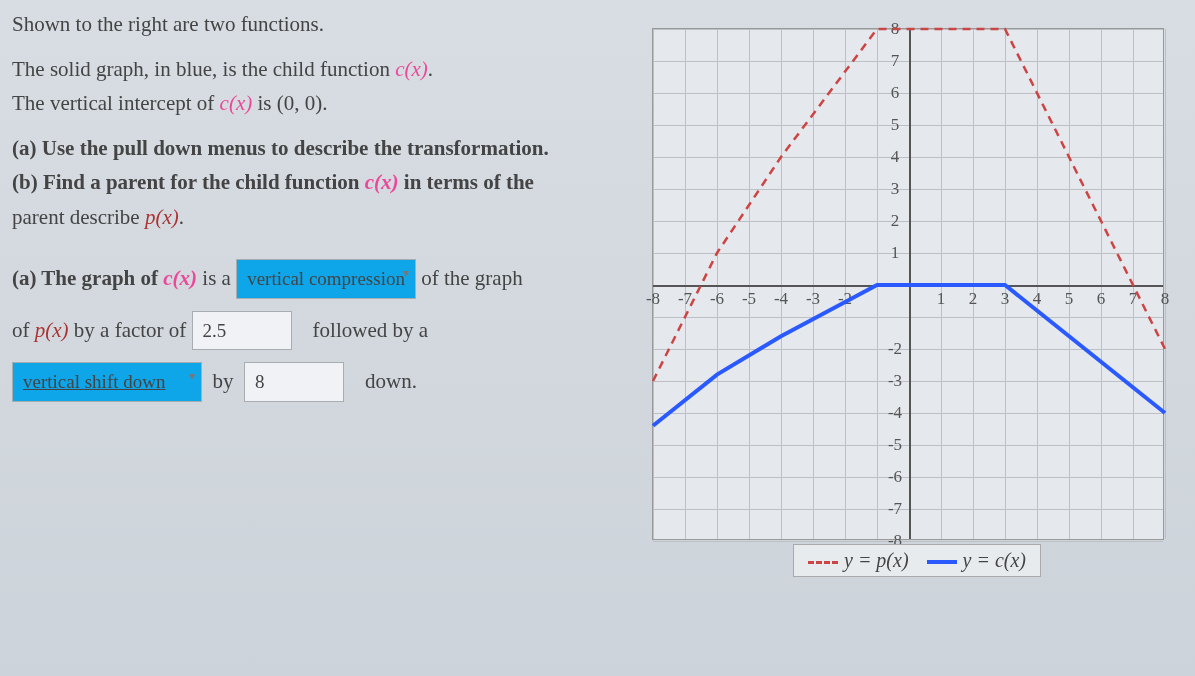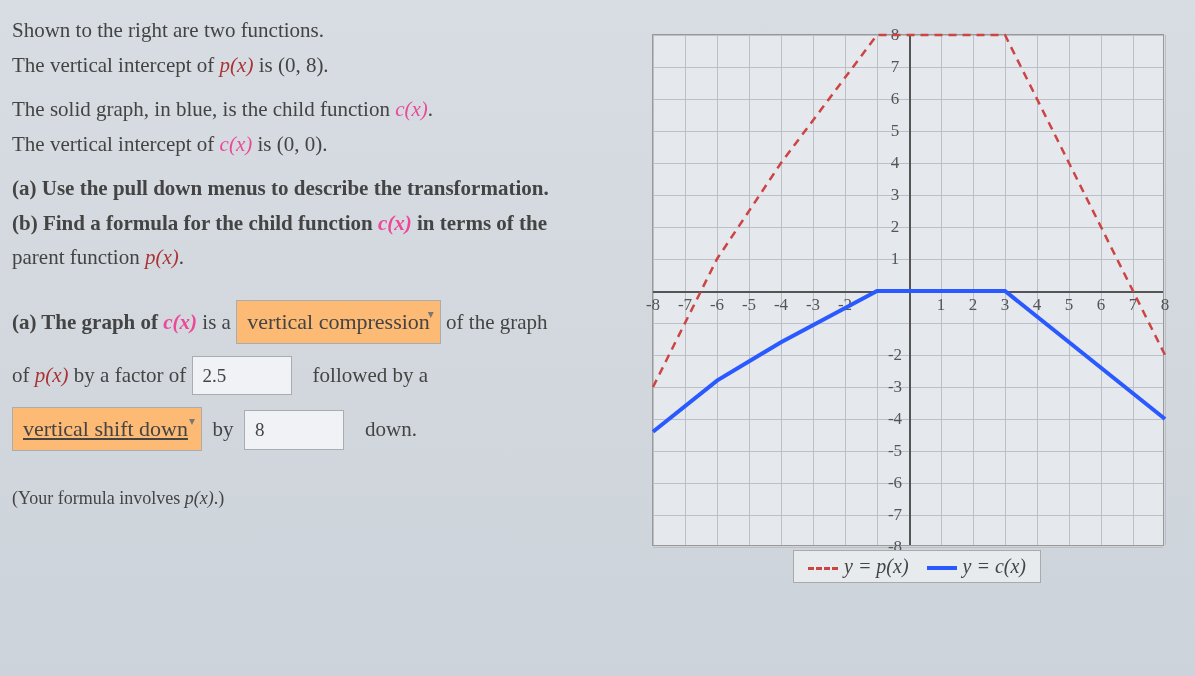--- a/index.html
+++ b/index.html
@@ -7,41 +7,41 @@
     font-family: "Times New Roman", serif;
     background: linear-gradient(to bottom, #d8dde3 0%, #cdd3da 100%);
     width: 1195px;
     height: 676px;
     position: relative;
     color: #3a3a3a;
     overflow: hidden;
   }
   .container {
     display: flex;
-    padding: 14px 12px;
+    padding: 8px 12px;
   }
   .left-col {
     width: 620px;
     padding-right: 20px;
     font-size: 21px;
     line-height: 1.55;
     color: #444;
   }
   .left-col p { margin-bottom: 2px; }
   .gap { height: 10px; }
   .gap-lg { height: 24px; }
   .red { color: #a33; font-style: italic; }
   .blue { color: #ec4899; font-style: italic; }
   .italic { font-style: italic; }
   .dropdown {
     display: inline-block;
-    background: #fdba74;
+    background: #0ea5e9;
     border: 1px solid #a8adb2;
     padding: 4px 10px;
-    font-size: 22px;
+    font-size: 19px;
     min-width: 170px;
     color: #444;
     position: relative;
   }
   .dropdown::after {
     content: "▾";
     position: absolute;
     right: 6px;
     top: 4px;
     font-size: 12px;
@@ -150,37 +150,34 @@
   .swatch.dashed { border-top: 3px dashed #c44; }
   .swatch.solid  { border-top: 4px solid #2a5aff; }
   .bold { font-weight: bold; }
 </style>
 </head>
 <body>
 
 <div class="container">
   <div class="left-col">
     <p><span>Shown to the right are two functions.</span></p>
-    <p>
-      <span>The vertical intercept of </span><span class="red">p(x)</span><span> is (0, 8).</span>
-    </p>
     <div class="gap"></div>
     <p>
       <span>The solid graph, in blue, is the child function </span><span class="blue">c(x)</span><span>.</span>
     </p>
     <p>
       <span>The vertical intercept of </span><span class="blue">c(x)</span><span> is (0, 0).</span>
     </p>
     <div class="gap"></div>
     <p><span class="bold">(a) Use the pull down menus to describe the transformation.</span></p>
     <p>
-      <span class="bold">(b) Find a formula for the child function </span><span class="blue bold">c(x)</span><span class="bold"> in terms of the</span>
-    </p>
-    <p>
-      <span>parent function </span><span class="red">p(x)</span><span>.</span>
+      <span class="bold">(b) Find a parent for the child function </span><span class="blue bold">c(x)</span><span class="bold"> in terms of the</span>
+    </p>
+    <p>
+      <span>parent describe </span><span class="red">p(x)</span><span>.</span>
     </p>
 
     <div class="gap-lg"></div>
 
     <p>
       <span class="bold">(a) The graph of </span><span class="blue bold">c(x)</span><span> is a </span>
       <span class="dropdown"><span>vertical compression</span></span>
       <span> of the graph</span>
     </p>
 
@@ -196,23 +193,20 @@
 
     <p>
       <span class="dropdown" style="min-width:190px;text-decoration:underline;"><span>vertical shift down</span></span>
       &nbsp;<span>by</span>&nbsp;
       <span class="textfield"><span>8</span></span>
       &nbsp;&nbsp;&nbsp;<span>down.</span>
     </p>
 
     <div class="gap-lg"></div>
 
-    <p style="font-size:18px; margin-top:8px;">
-      <span>(Your formula involves </span><span class="italic">p(x)</span><span>.)</span>
-    </p>
   </div>
 
   <div class="right-col">
     <div class="graph">
       <div id="gridlines">
           <div class="gridline-v" style="left: 0px;"></div>
           <div class="gridline-v" style="left: 32px;"></div>
           <div class="gridline-v" style="left: 64px;"></div>
           <div class="gridline-v" style="left: 96px;"></div>
           <div class="gridline-v" style="left: 128px;"></div>

